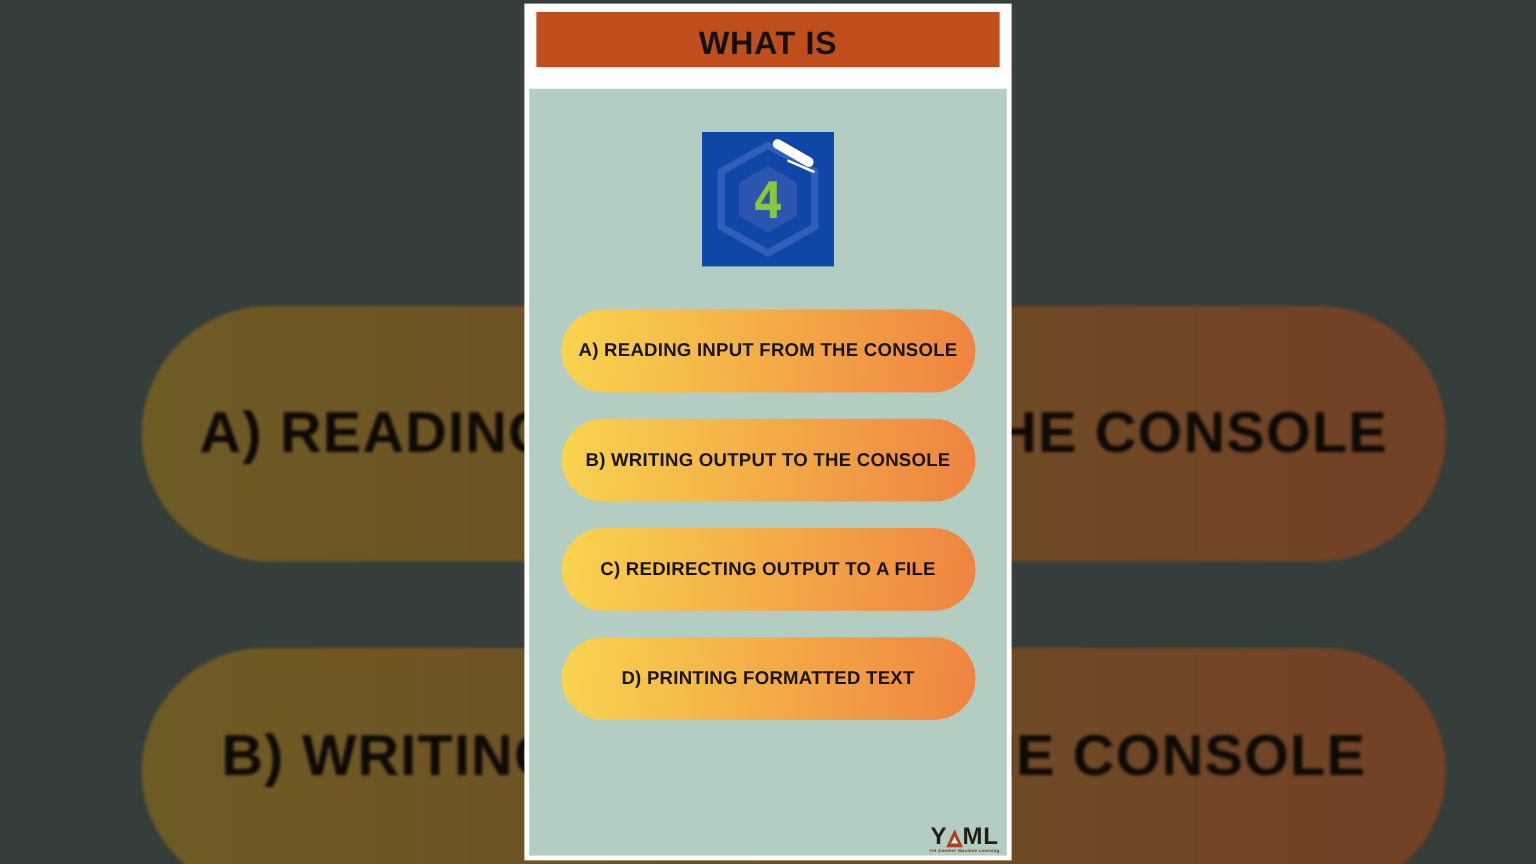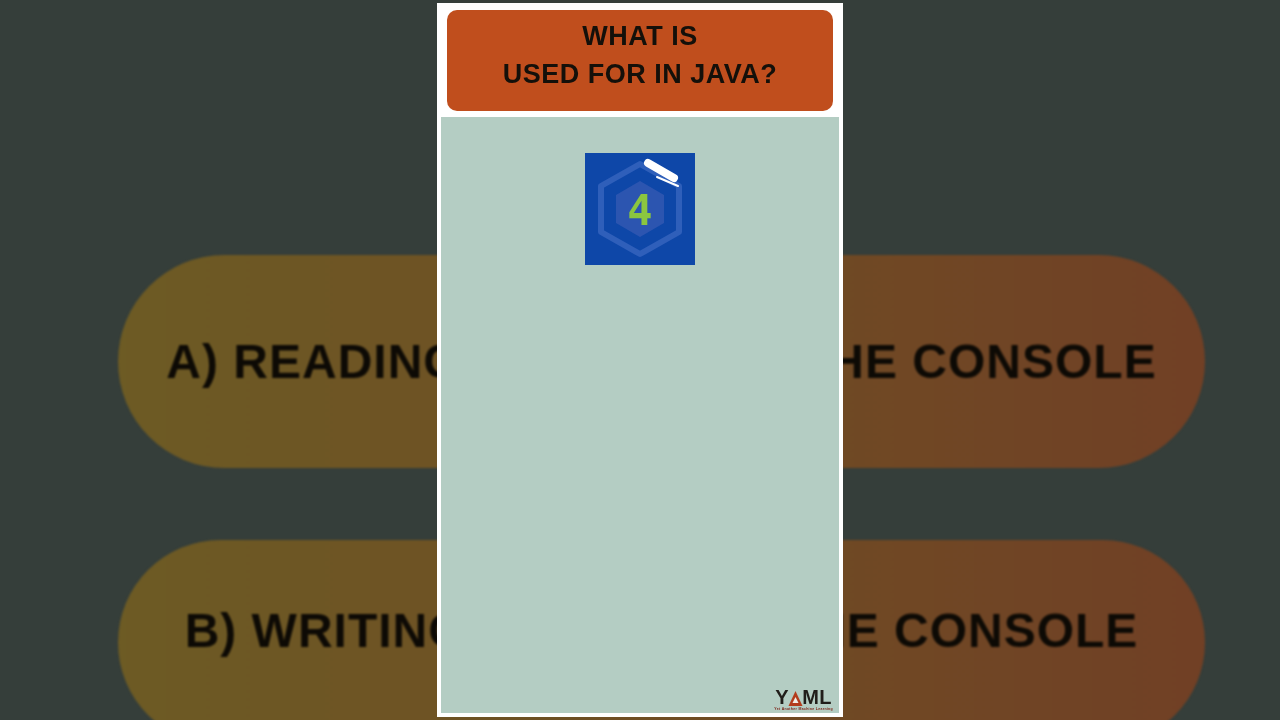--- a/index.html
+++ b/index.html
@@ -38,25 +38,24 @@
   #bg-pill-a{top:255px;}
   #bg-pill-b{top:540px;height:205px;padding-bottom:24px;}
 
   
   .quiz-card{
     position:absolute;left:437px;top:3px;width:406px;height:714px;
     background:var(--frame);
     display:flex;flex-direction:column;
   }
   .question-box{
-    margin:7px 10px 0 10px;
+    margin:7px 10px 12px 10px;
     background:var(--header-bg);
-    padding:7px 4px 18px 4px;
+    padding:7px 4px 1px 4px;
     text-align:center;
-    border-radius:10px;
   }
   .question-line{
     font-size:27px;line-height:38px;font-weight:bold;
     color:var(--text-dark);letter-spacing:0.5px;white-space:nowrap;
   }
   .quiz-body{
     flex:1;margin:6px 4px 4px 4px;
     background:var(--panel-bg);
     position:relative;
     display:flex;flex-direction:column;align-items:center;
@@ -98,37 +97,42 @@
 <body>
 
 <div class="bg-pill" id="bg-pill-a">A) READING INPUT FROM THE CONSOLE</div>
 
 <div class="bg-pill" id="bg-pill-b">B) WRITING OUTPUT TO THE CONSOLE</div>
 
 <div class="quiz-card">
 
   <div class="question-box">
     <div class="question-line">WHAT IS</div>
-    <div class="question-line">USED FOR IN JAVA?</div>
   </div>
 
   <div class="quiz-body">
 
     <svg class="channel-logo" viewBox="0 0 110 112" xmlns="http://www.w3.org/2000/svg">
       <g>
         <polygon points="55,11 94,33 94,79 55,101 16,79 16,33" fill="none" stroke="#2f5fba" stroke-width="6" stroke-linejoin="round"></polygon>
         <polygon points="55,28 79,42 79,70 55,84 31,70 31,42" fill="#2c55b0"></polygon>
       </g>
       <text x="55" y="72" text-anchor="middle" font-family="DejaVu Sans Mono, monospace" font-weight="bold" font-size="42" fill="#8bc63f">4</text>
       <g>
         <line x1="63" y1="10" x2="89" y2="25" stroke="#ffffff" stroke-width="8" stroke-linecap="round"></line>
         <line x1="72" y1="24" x2="93" y2="33" stroke="#ffffff" stroke-width="2" stroke-linecap="round"></line>
       </g>
     </svg>
 
+    <div class="answer-options">
+      <button class="answer-option">A) READING INPUT FROM THE CONSOLE</button>
+      <button class="answer-option">B) WRITING OUTPUT TO THE CONSOLE</button>
+      <button class="answer-option">C) REDIRECTING OUTPUT TO A FILE</button>
+      <button class="answer-option">D) PRINTING FORMATTED TEXT</button>
+    </div>
 
     <div class="watermark">
       <div class="watermark-row">
         <span>Y</span>
         <svg class="watermark-triangle" viewBox="0 0 15 17">
           <polygon points="7.5,1 14.5,16 0.5,16" fill="#b33c1c"></polygon>
           <polygon points="7.5,7 10.5,13 4.5,13" fill="#f2ede6"></polygon>
         </svg>
         <span>ML</span>
       </div>

